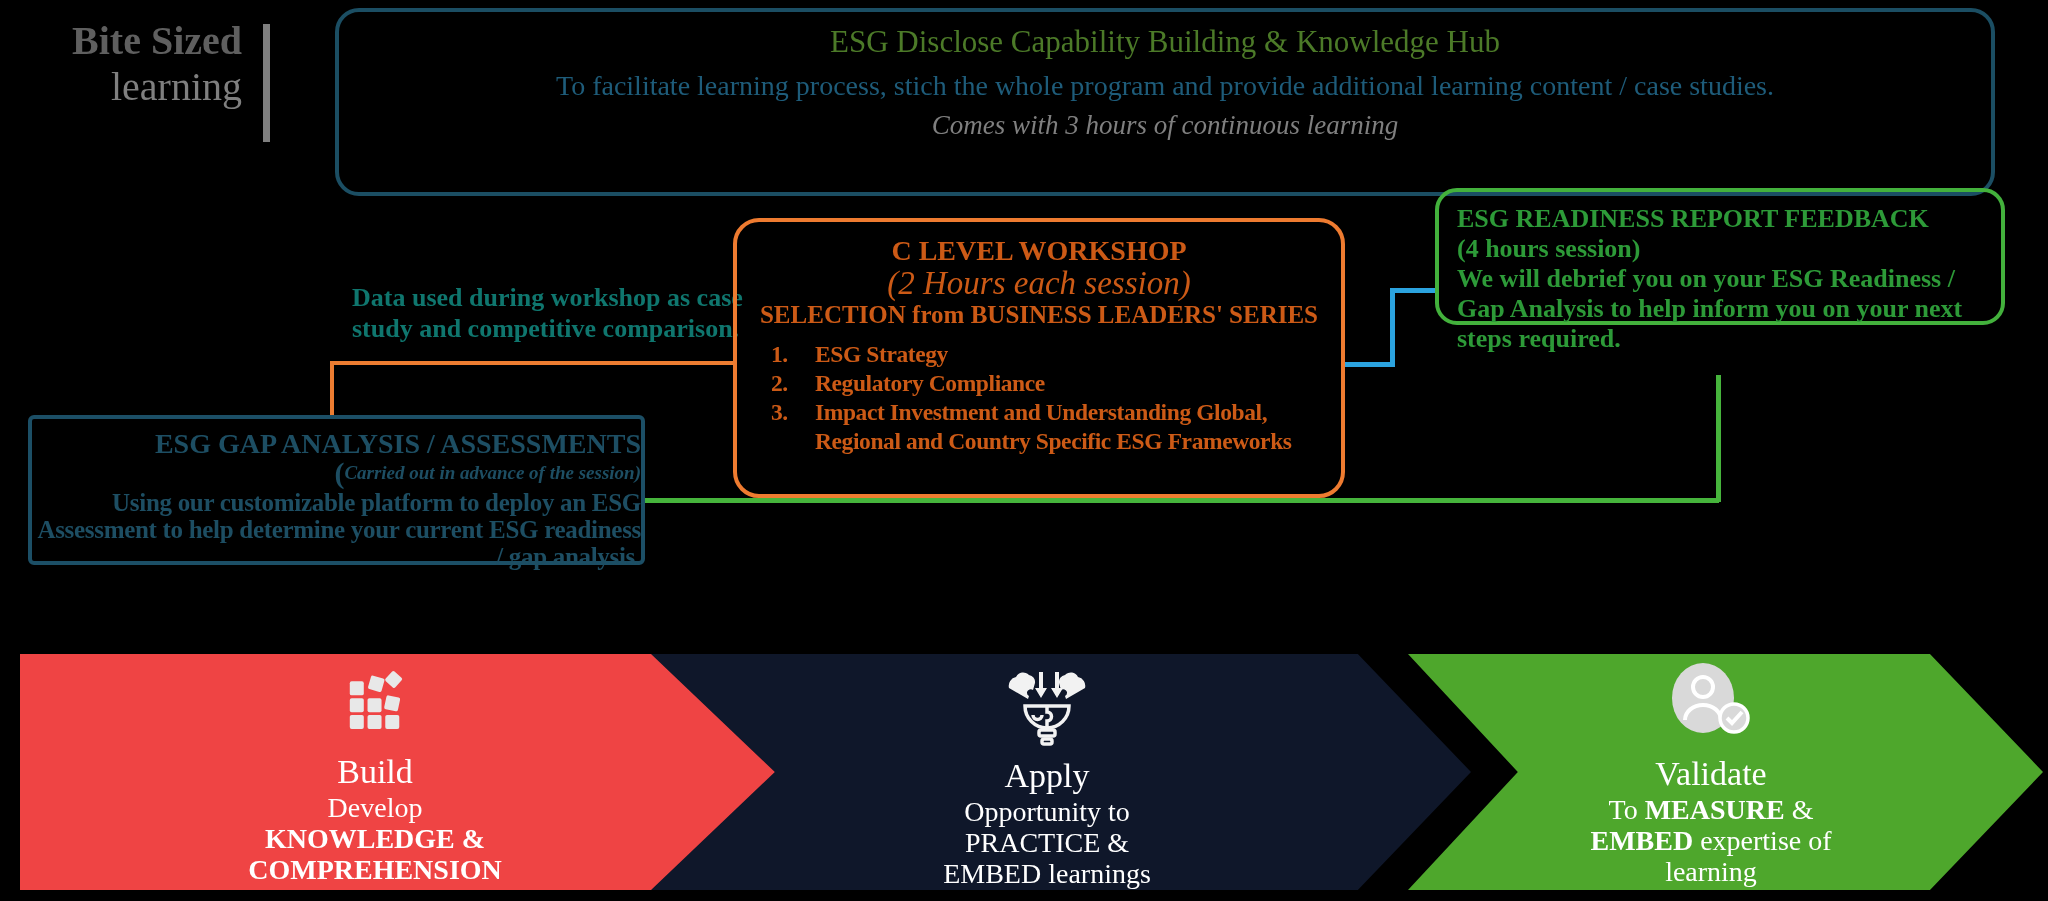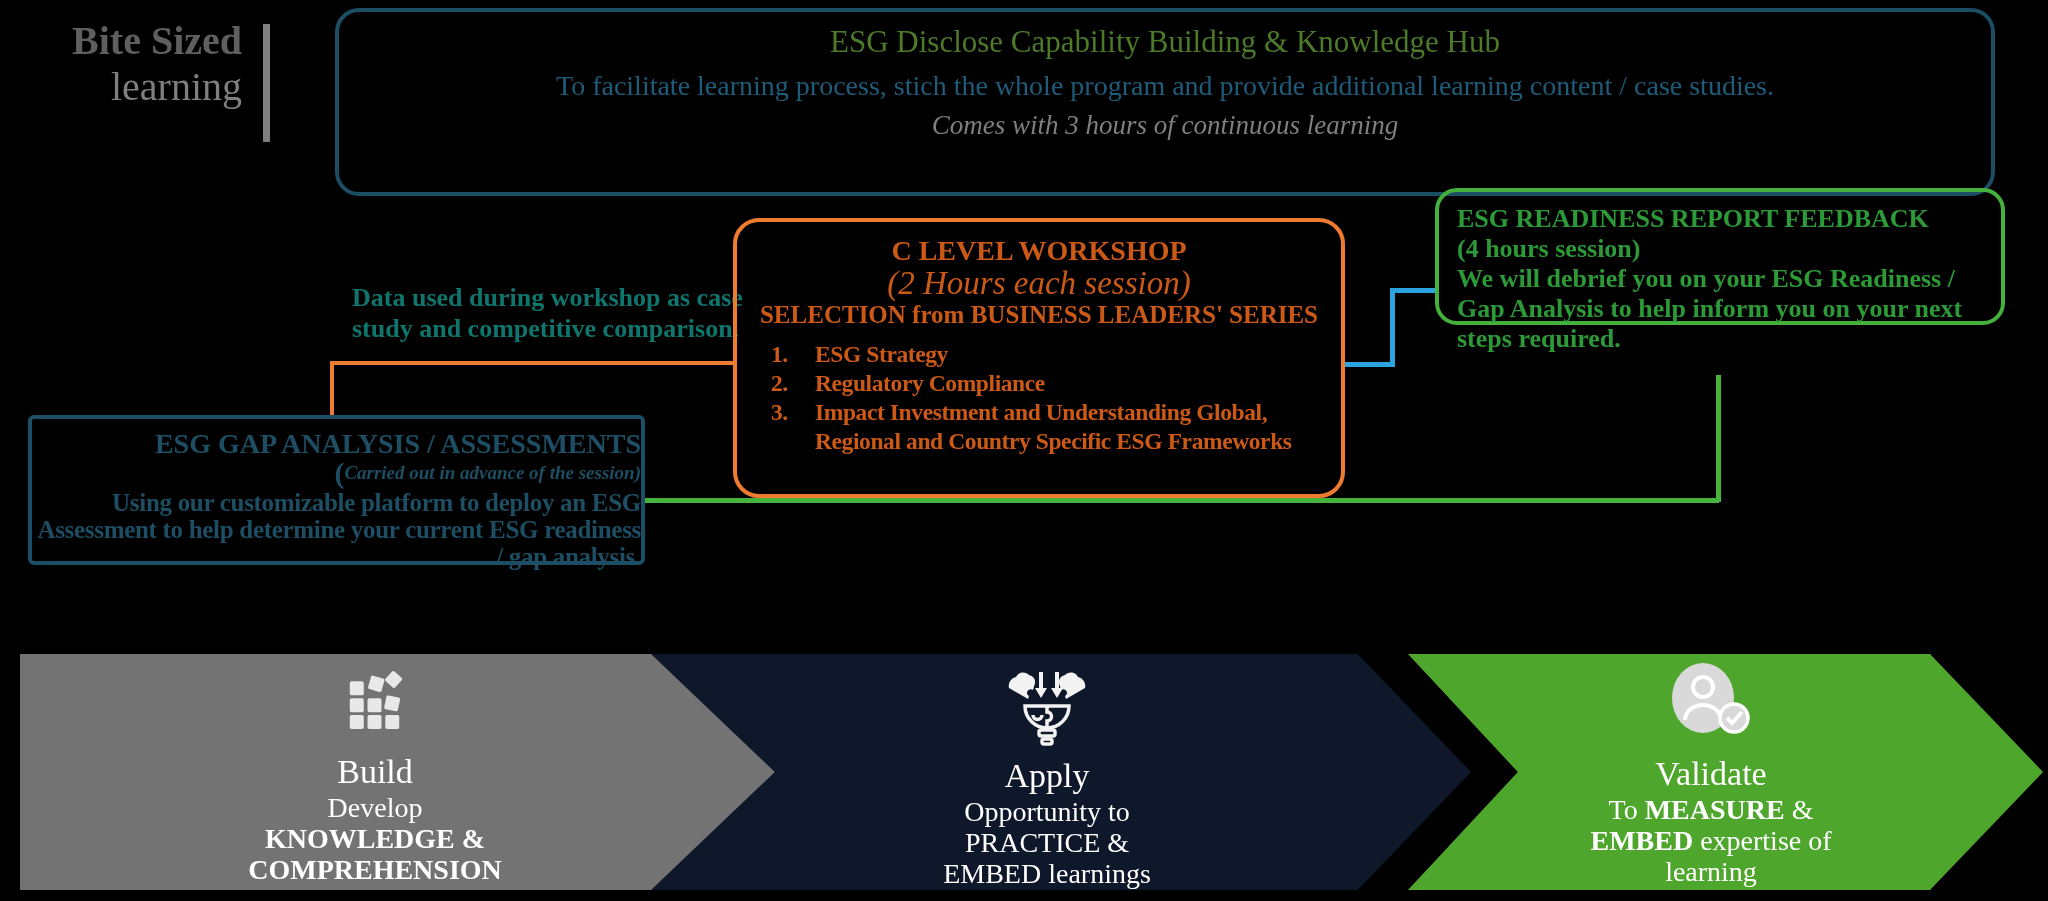--- a/index.html
+++ b/index.html
@@ -56,21 +56,21 @@
 
   
   #ready-box{left:1435px;top:188px;width:570px;height:137px;border:4px solid #43b13c;
              border-radius:22px;box-sizing:border-box;text-align:left;color:#2d9a38;padding:12px 18px 0 18px;}
   #ready-title{font-size:26px;font-weight:bold;line-height:30px;}
   #ready-session{font-size:26px;font-weight:bold;line-height:30px;}
   #ready-body{font-size:26px;font-weight:bold;line-height:30px;}
 
   
   .step{position:absolute;top:654px;height:236px;}
-  #step-build{left:20px;width:773px;background:#737373;
+  #step-build{left:20px;width:773px;background:#ef4444;
      clip-path:polygon(0 0,82.8% 0,100% 50%,82.8% 100%,0 100%);}
   #step-apply{left:651px;width:820px;background:#0f172a;
      clip-path:polygon(0 0,86.2% 0,100% 50%,86.2% 100%,0 100%,15.1% 50%);}
   #step-validate{left:1408px;width:635px;background:#4ea72c;
      clip-path:polygon(0 0,82.2% 0,100% 50%,82.2% 100%,0 100%,17.3% 50%);}
   .step-content{position:absolute;width:460px;text-align:center;color:#fff;}
   #step-build .step-content{left:125px;top:16px;}
   #step-apply .step-content{left:166px;top:14px;}
   #step-validate .step-content{left:73px;top:8px;}
   .step-icon{display:flex;justify-content:center;}

